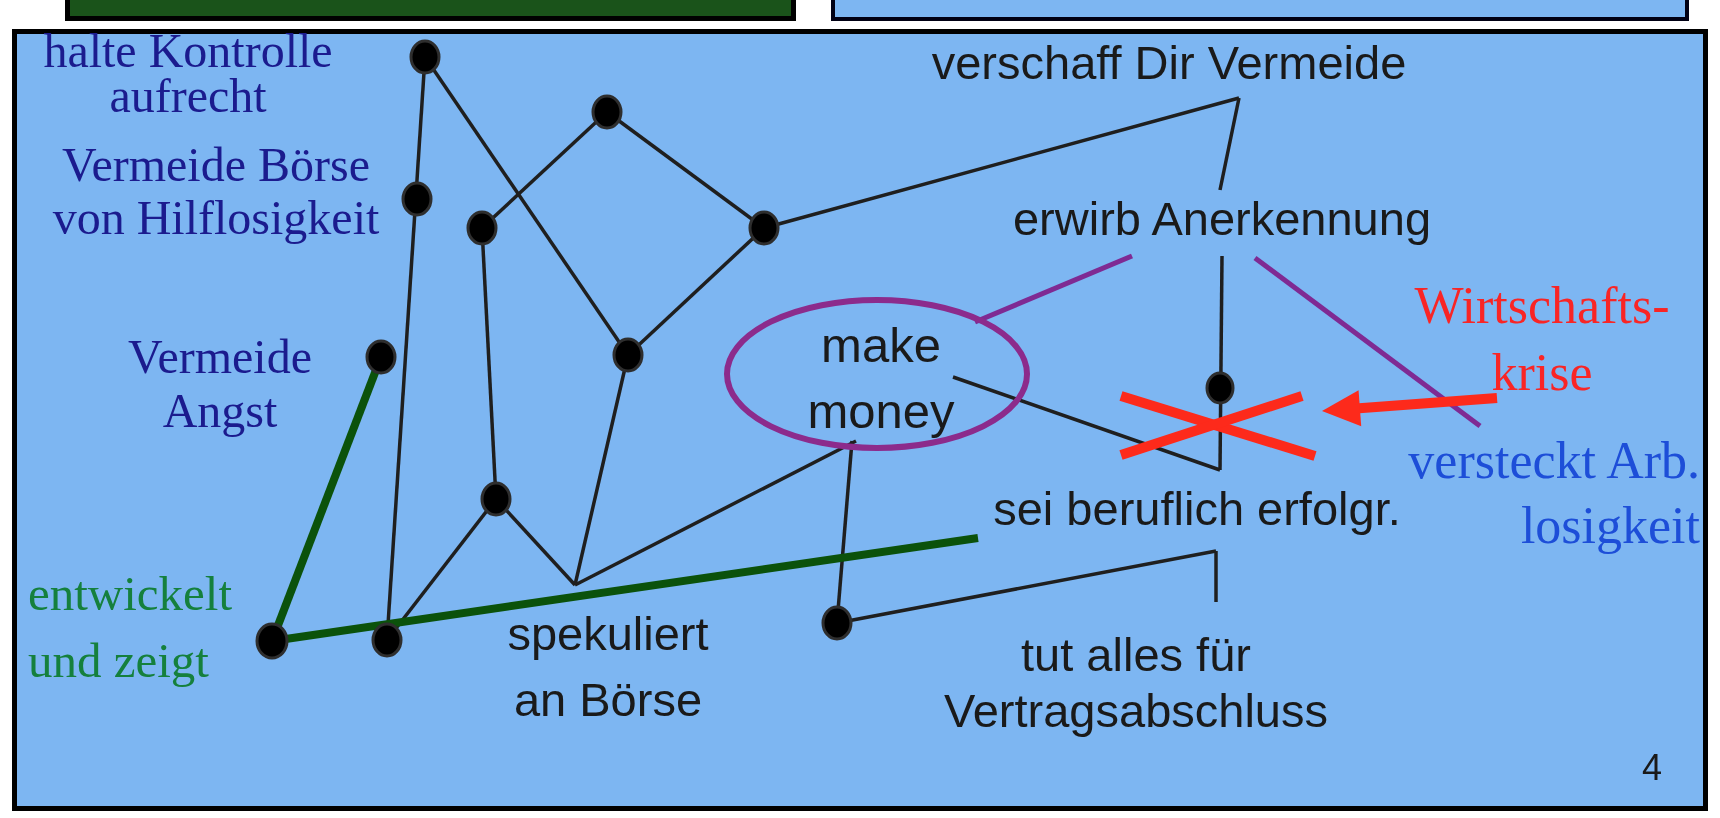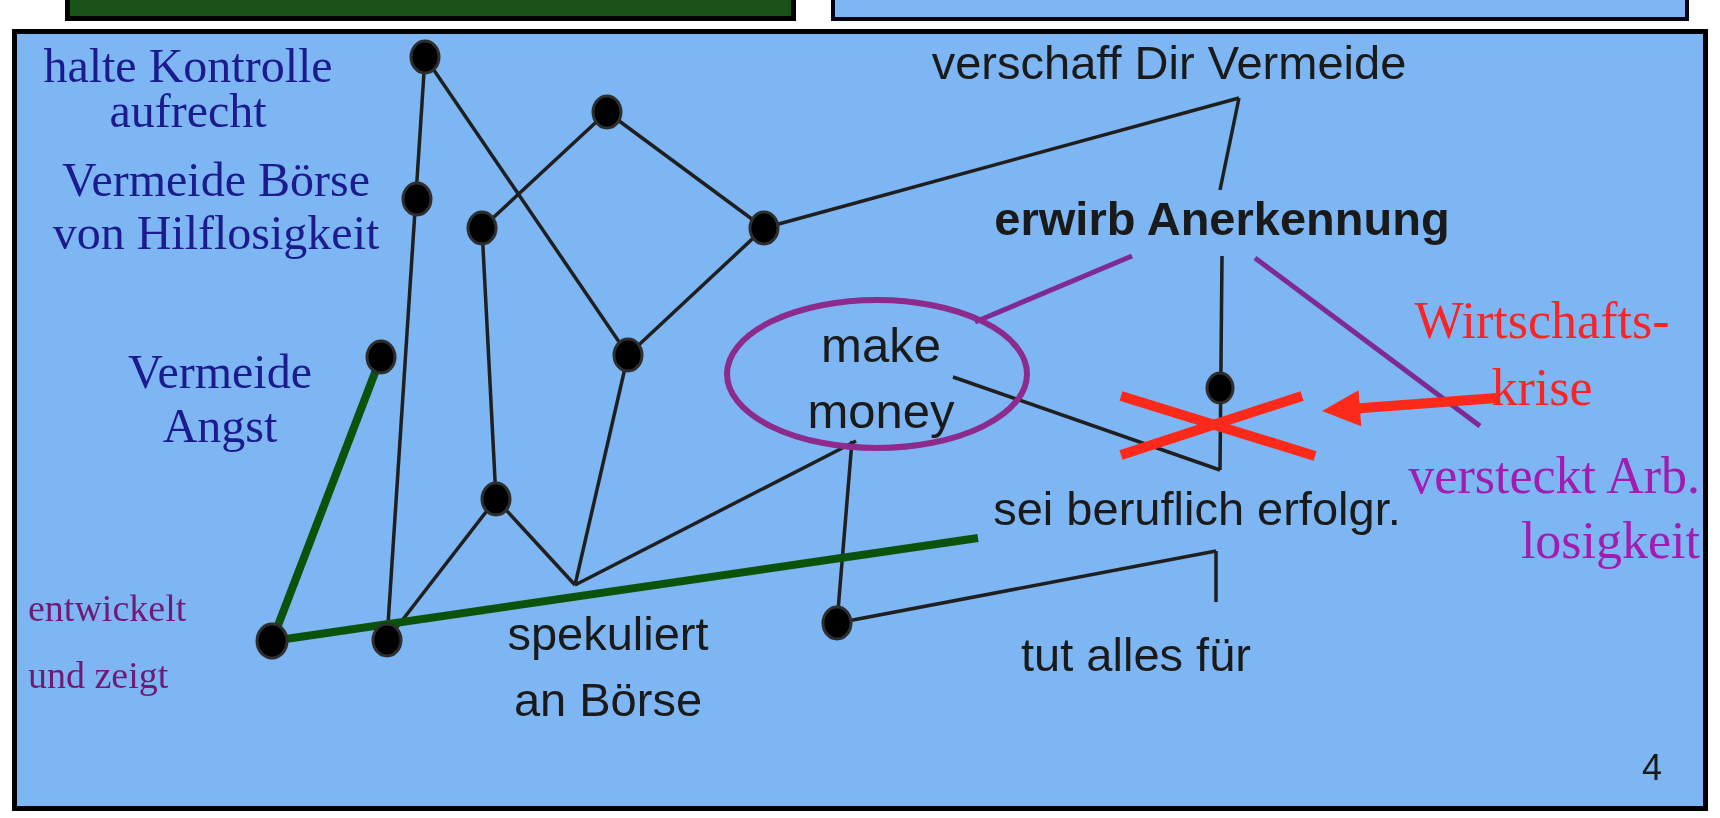--- a/index.html
+++ b/index.html
@@ -10,21 +10,21 @@
     overflow:hidden;
     font-family:"Liberation Sans", sans-serif;
   }
   .frame{position:absolute;box-sizing:border-box;}
   .diagram-svg{position:absolute;left:0;top:0;}
   .label{position:absolute;white-space:nowrap;}
   .label span{display:block;}
   .label.align-center{text-align:center;transform:translateX(-50%);}
   .label.align-left{text-align:left;}
   .label.align-right{text-align:right;}
-  .font-serif{font-family:"Liberation Serif","DejaVu Serif",serif;margin-top:15px;}
+  .font-serif{font-family:"Liberation Serif","DejaVu Serif",serif;}
   .font-sans{font-family:"Liberation Sans","DejaVu Sans",sans-serif;}
 </style>
 </head>
 <body>
 
 <div class="stage">
   <div class="frame" style="left: 12px; top: 29px; width: 1696px; height: 782px; background: rgb(125, 182, 242); border: 5px solid rgb(0, 0, 0);"></div>
   <div class="frame" style="left: 65px; top: -8px; width: 731px; height: 29px; background: rgb(26, 83, 26); border: 5px solid rgb(0, 0, 0);"></div>
   <div class="frame" style="left: 831px; top: -8px; width: 858px; height: 29px; background: rgb(125, 182, 242); border: 4px solid rgb(0, 0, 20);"></div>
   <svg class="diagram-svg" width="1720" height="818" viewBox="0 0 1720 818">
@@ -73,49 +73,50 @@
         <span>aufrecht</span>
       </div>
       <div class="label align-center font-serif" style="top: 138px; left: 216px; color: rgb(27, 27, 142); font-size: 48px; line-height: 53px;">
         <span>Vermeide Börse</span>
         <span>von Hilflosigkeit</span>
       </div>
       <div class="label align-center font-serif" style="top: 330px; left: 220px; color: rgb(27, 27, 142); font-size: 48px; line-height: 54px;">
         <span>Vermeide</span>
         <span>Angst</span>
       </div>
-      <div class="label align-left font-serif" style="top: 560px; left: 28px; color: #701a75; font-size: 38px; line-height: 67px;">
+      <div class="label align-left font-serif" style="top: 560px; left: 28px; color: #15803d; font-size: 49px; line-height: 67px;">
         <span>entwickelt</span>
         <span>und zeigt</span>
       </div>
       <div class="label align-center font-sans" style="top: 38px; left: 1169px; color: rgb(26, 26, 26); font-size: 47px; line-height: 50px;">
         <span>verschaff Dir Vermeide</span>
       </div>
-      <div class="label align-center font-sans" style="top: 194px; left: 1222px; color: rgb(26, 26, 26); font-size: 47px; line-height: 50px; font-weight: bold;">
+      <div class="label align-center font-sans" style="top: 194px; left: 1222px; color: rgb(26, 26, 26); font-size: 47px; line-height: 50px;">
         <span>erwirb Anerkennung</span>
       </div>
       <div class="label align-center font-sans" style="top: 312px; left: 881px; color: rgb(26, 26, 26); font-size: 49px; line-height: 66px;">
         <span>make</span>
         <span>money</span>
       </div>
       <div class="label align-center font-sans" style="top: 484px; left: 1161px; color: rgb(26, 26, 26); font-size: 47px; line-height: 50px; margin-left: 36px;">
         <span>sei beruflich erfolgr.</span>
       </div>
       <div class="label align-center font-sans" style="top: 601px; left: 608px; color: rgb(26, 26, 26); font-size: 47px; line-height: 66px;">
         <span>spekuliert</span>
         <span>an Börse</span>
       </div>
       <div class="label align-center font-sans" style="top: 627px; left: 1136px; color: rgb(26, 26, 26); font-size: 47px; line-height: 56px;">
         <span>tut alles für</span>
+        <span>Vertragsabschluss</span>
       </div>
       <div class="label align-center font-serif" style="top: 272px; left: 1542px; color: rgb(249, 37, 37); font-size: 52px; line-height: 67px;">
         <span>Wirtschafts-</span>
         <span>krise</span>
       </div>
-      <div class="label align-right font-serif" style="top: 428px; right: 20px; color: #a21caf; font-size: 52px; line-height: 65px;">
+      <div class="label align-right font-serif" style="top: 428px; right: 20px; color: #1d4ed8; font-size: 52px; line-height: 65px;">
         <span>versteckt Arb.</span>
         <span>losigkeit</span>
       </div>
       <div class="label align-left font-sans" style="top: 748px; left: 1642px; color: rgb(26, 26, 26); font-size: 36px; line-height: 40px;">
         <span>4</span>
       </div>
     </div>
 </div>
 
 </body></html>

